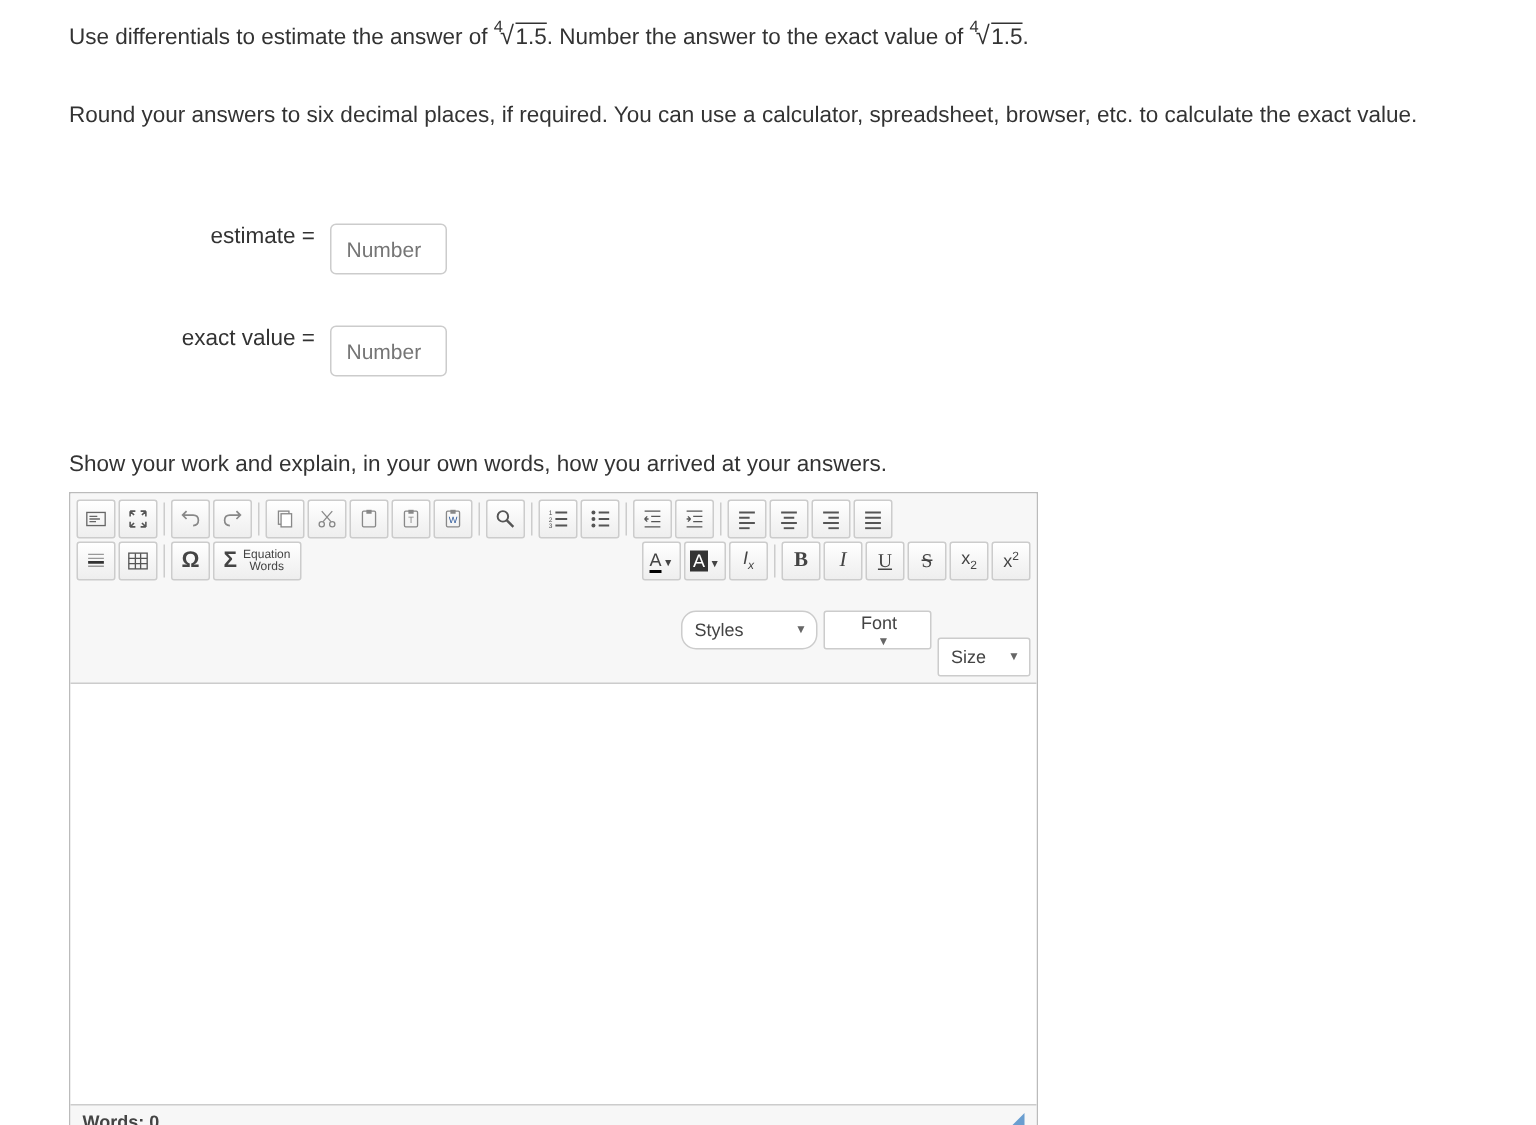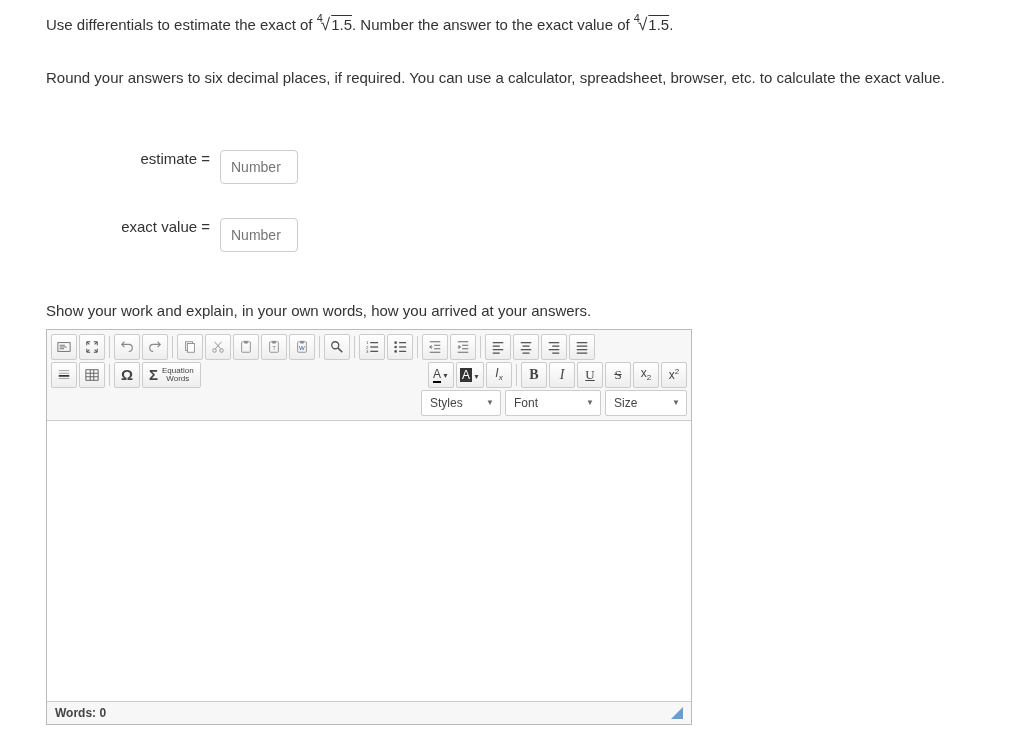--- a/index.html
+++ b/index.html
@@ -108,21 +108,21 @@
   .a-color { display: flex; align-items: baseline; }
   .a-color .sw { font-size: 7px; margin-left: 1px; }
   .a-bg { background: #333; color: #fff; padding: 0 2px; }
   .tx-remove { font-style: italic; position: relative; }
   .tx-remove sub { font-size: 8px; }
 </style>
 </head>
 <body>
 
 <div class="question-text">
-  <span>Use differentials to estimate the exact of </span>
+  <span>Use differentials to estimate the answer of </span>
   <span class="math"><span class="root-sup">4</span><span class="radical">√</span><span class="radicand">1.5</span></span><span>. Number the answer to the exact value of </span>
   <span class="math"><span class="root-sup">4</span><span class="radical">√</span><span class="radicand">1.5</span></span><span>.</span>
 </div>
 
 <div class="instructions">Round your answers to six decimal places, if required. You can use a calculator, spreadsheet, browser, etc. to calculate the exact value.</div>
 
 <div class="input-row">
   <span class="input-label">estimate =</span>
   <input class="num-input" placeholder="Number" style="">
 </div>
@@ -341,29 +341,29 @@
             <span class="sub-icon">x<sub>2</sub></span>
           </div>
         <div class="tb-btn">
             <span class="sub-icon">x<sup>2</sup></span>
           </div>
       </div>
     </div>
 
     <div class="tb-row">
       <div class="row3-right">
-        <div class="combo" style="width:80px;">
+        <div class="combo" style="width:91px;border-radius:10px;">
             <span>Styles</span>
             <span class="caret">▼</span>
           </div>
-        <div class="combo" style="width:96px;">
+        <div class="combo" style="width:72px;flex-direction:column;">
             <span>Font</span>
             <span class="caret">▼</span>
           </div>
-        <div class="combo" style="width:82px;">
+        <div class="combo" style="width:62px;margin-top:36px;">
             <span>Size</span>
             <span class="caret">▼</span>
           </div>
       </div>
     </div>
   </div>
   <div class="editor-body" contenteditable="true" style=""></div>
   <div class="editor-footer">
     <span>Words: 0</span>
     <div class="resize-grip"></div>

